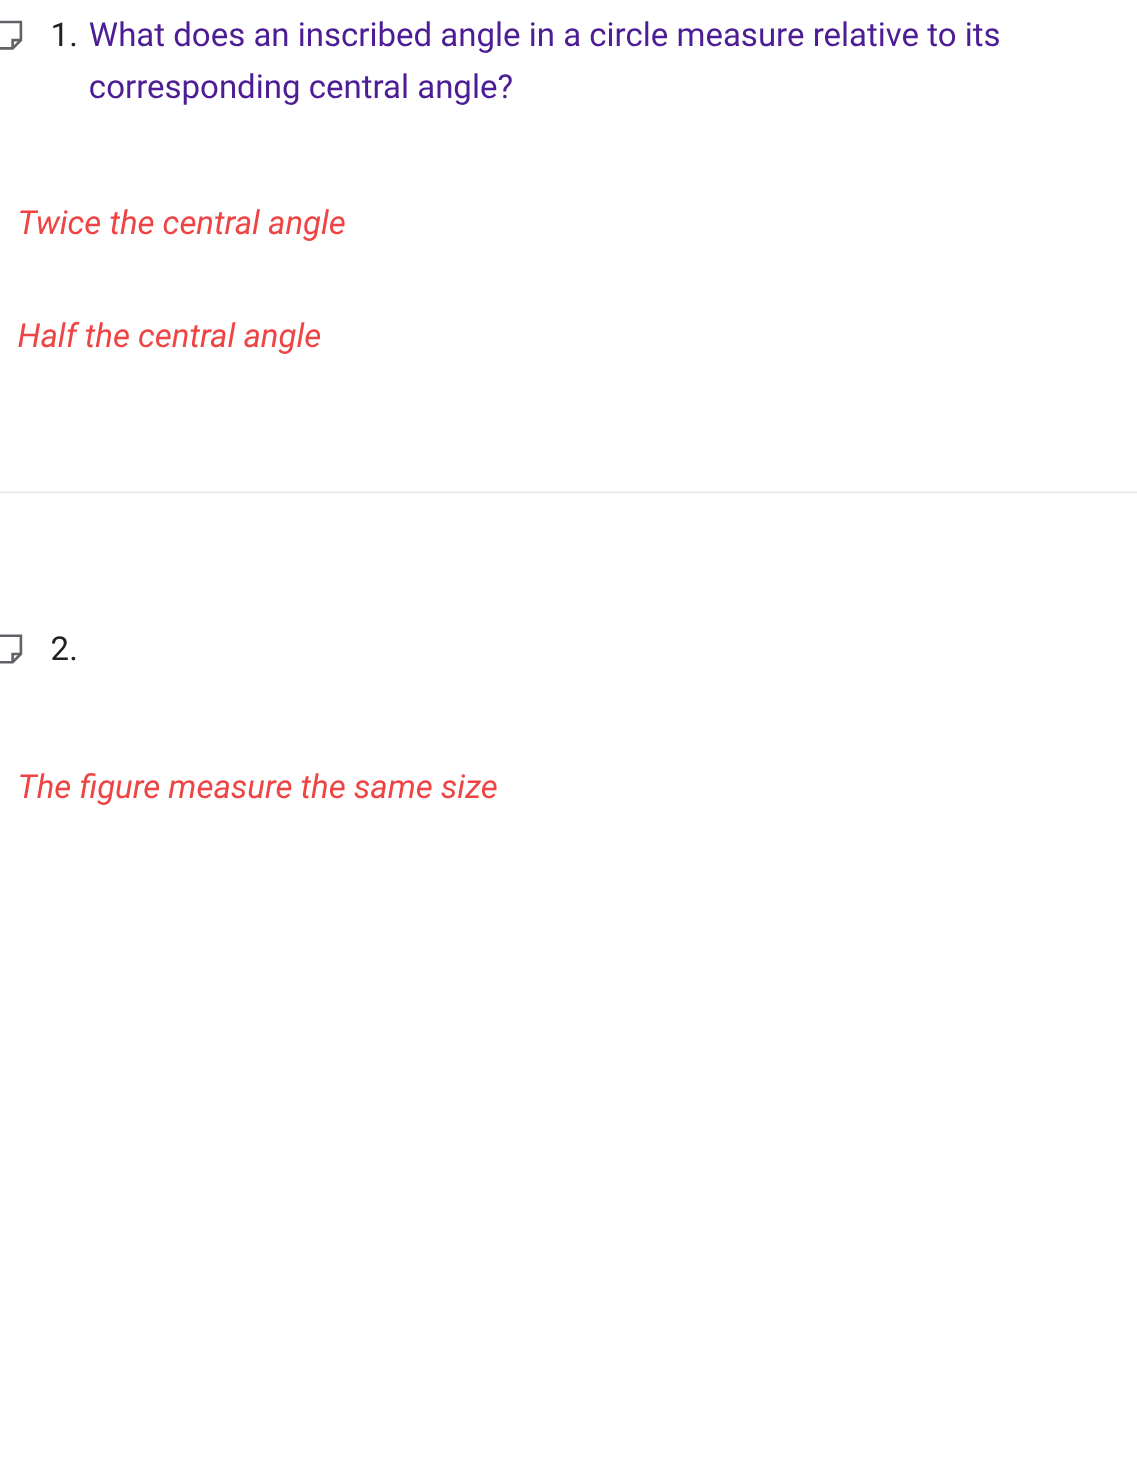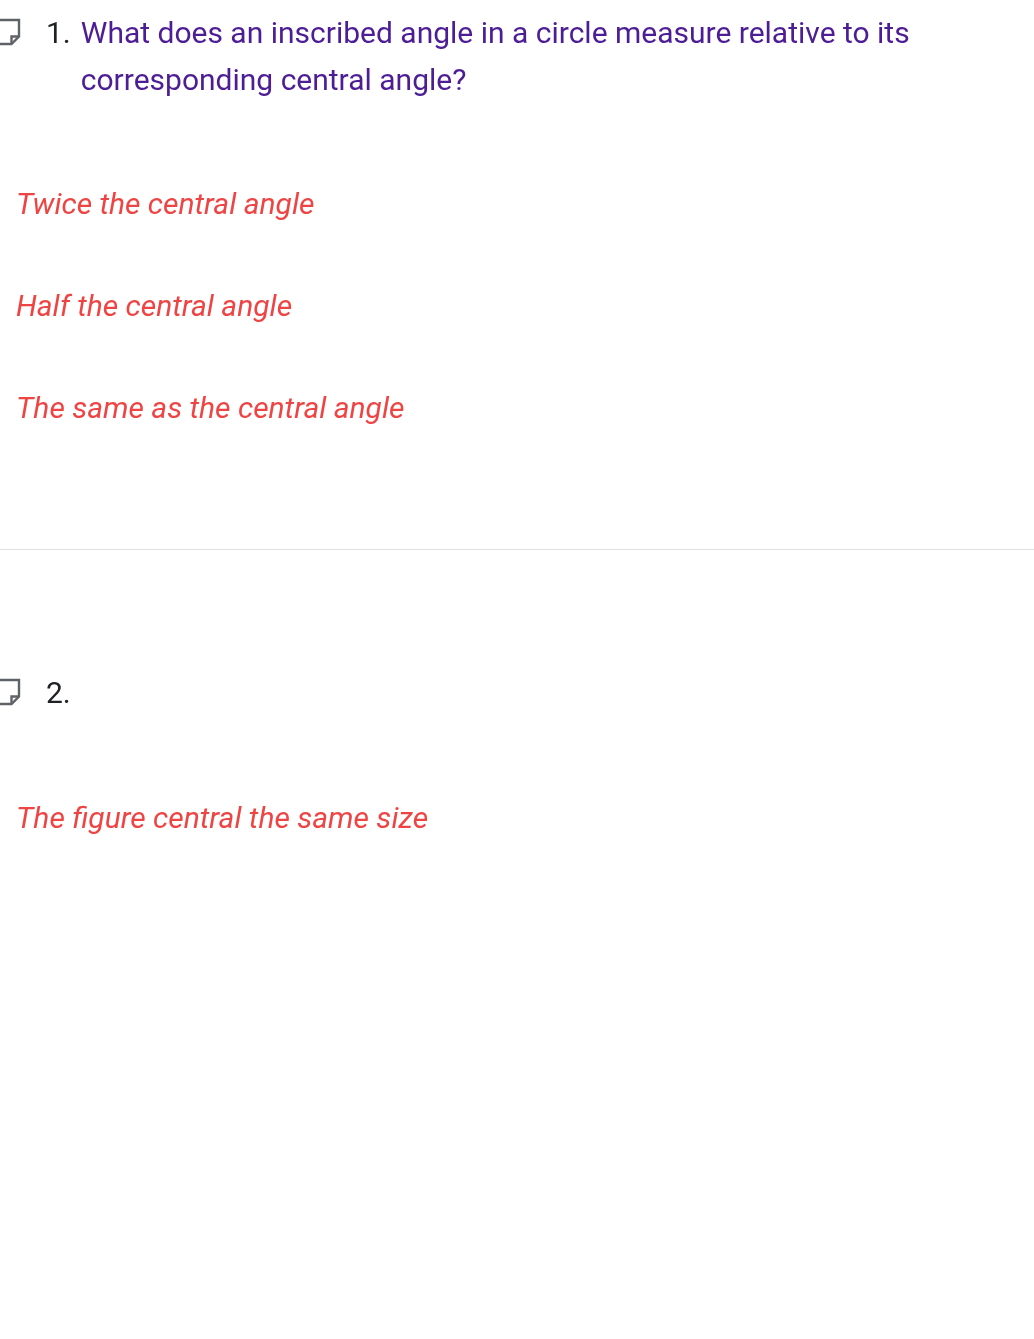--- a/index.html
+++ b/index.html
@@ -80,31 +80,30 @@
         <path d="M18 15 h-5 v5" fill="none"></path>
       </svg>
     </div>
     <div class="question-text-wrapper">
       <span class="question-number">1.</span>
       <span class="question-text">What does an inscribed angle in a circle measure relative to its corresponding central angle?</span>
     </div>
   </div>
   <div class="answer-option">Twice the central angle</div>
   <div class="answer-option">Half the central angle</div>
-  <div class="answer-option">The same as the central angle</div>
 </div>
 
 <div class="divider"></div>
 
 <div class="question-block">
   <div class="question-header">
     <div class="note-icon">
       <svg viewBox="0 0 24 24" fill="none" stroke="#5f6368" stroke-width="1.6">
         <path d="M4 4 h14 a0 0 0 0 1 0 0 v11 l-5 5 h-9 a0 0 0 0 1 0 0 v-16 z" fill="none"></path>
         <path d="M18 15 h-5 v5" fill="none"></path>
       </svg>
     </div>
     <div class="question-text-wrapper">
       <span class="question-number">2.</span>
     </div>
   </div>
-  <div class="answer-option">The figure central the same size</div>
+  <div class="answer-option">The figure measure the same size</div>
 </div>
 
 </body></html>

